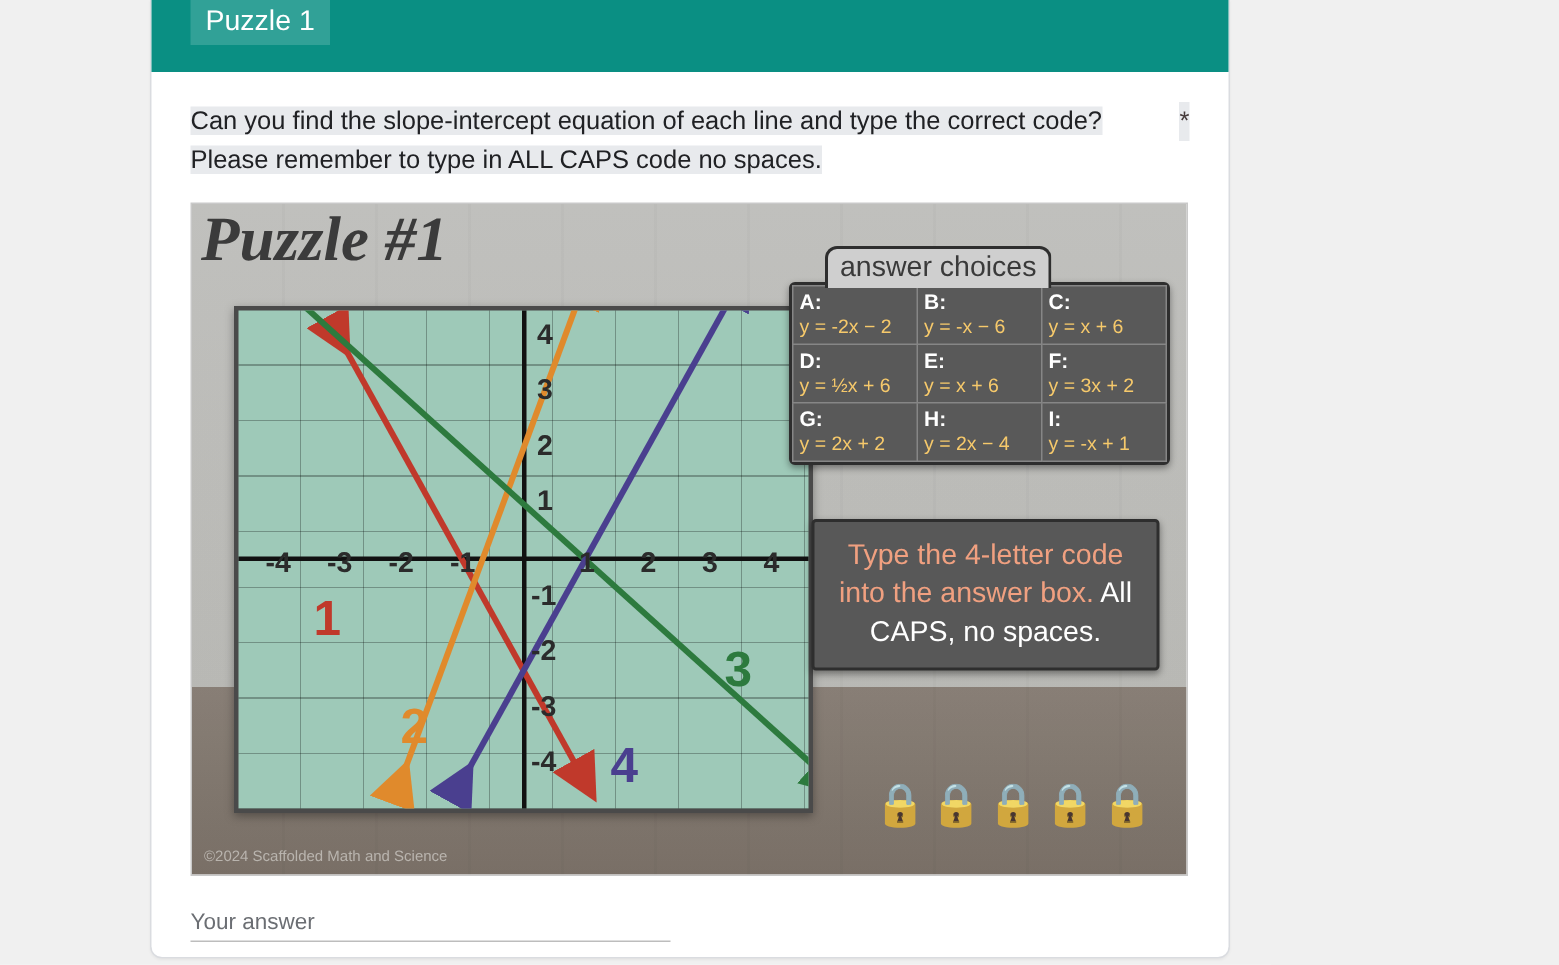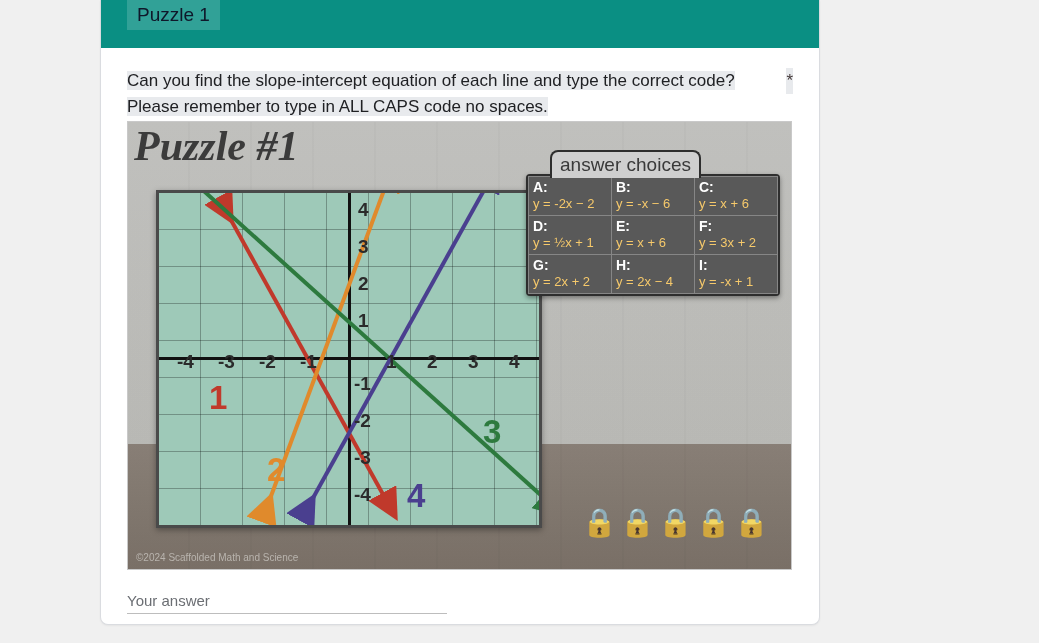--- a/index.html
+++ b/index.html
@@ -1,24 +1,24 @@
 <!DOCTYPE html>
 <html><head>
 <meta charset="utf-8">
 <style>
   html,body{margin:0;padding:0;font-family:Arial,Helvetica,sans-serif;background:#f0f0f0;}
   .page{width:1039px;height:643px;position:relative;overflow:hidden;background:#f0f0f0;}
   .card{position:absolute;left:100px;top:0;width:718px;background:#fff;border:1px solid #dadce0;border-top:none;border-radius:0 0 8px 8px;box-shadow:0 1px 2px rgba(0,0,0,.05);}
-  .header{background:#0a8f83;color:#0f172a;padding:0 0 18px 0;}
+  .header{background:#0a8f83;color:#ffffff;padding:0 0 18px 0;}
   .puzzle-title{display:inline-block;margin:0 0 0 26px;background:rgba(255,255,255,.16);padding:4px 10px;font-size:19px;}
   .body{padding:20px 26px 10px 26px;}
   .question{font-size:17px;color:#202124;line-height:1.55;}
   .question span{background:#e8eaed;}
   .asterisk{float:right;color:#453a3a;}
-  .puzzle-img{border:1px solid #c9c9c9;position:relative;width:663px;height:447px;
+  .puzzle-img{margin-top:14px;border:1px solid #c9c9c9;position:relative;width:663px;height:447px;
     background:
       repeating-linear-gradient(90deg,rgba(0,0,0,.035) 0 60px,rgba(0,0,0,.055) 60px 62px),
       linear-gradient(#c7c7c4,#bfbfbb 72%,#8d837a 72%,#7d736a);
     overflow:hidden;color:#444;
   }
   .ptitle{position:absolute;left:6px;top:0;font-family:Georgia,'Times New Roman',serif;font-size:42px;font-style:italic;font-weight:700;color:#3b3b3b;}
   .graph{position:absolute;left:28px;top:68px;width:380px;height:332px;background:#9ec9b8;border:3px solid #4a4a4a;box-shadow:0 2px 6px rgba(0,0,0,.35);}
   .graph::before{content:'';position:absolute;inset:0;background:
     repeating-linear-gradient(0deg,transparent 0 36px,rgba(0,0,0,.28) 36px 37px),
     repeating-linear-gradient(90deg,transparent 0 41px,rgba(0,0,0,.28) 41px 42px);
@@ -106,33 +106,36 @@
         <div class="choices">
           <div class="choices-title">answer choices</div>
           <table>
             <tbody>
                 <tr>
               <td><span class="k">A:</span><br><span class="eq">y = -2x − 2</span></td>
               <td><span class="k">B:</span><br><span class="eq">y = -x − 6</span></td>
               <td><span class="k">C:</span><br><span class="eq">y = x + 6</span></td>
             </tr>
             <tr>
-              <td><span class="k">D:</span><br><span class="eq">y = ½x + 1</span></td>
+              <td><span class="k">D:</span><br><span class="eq">y = ½x + 6</span></td>
               <td><span class="k">E:</span><br><span class="eq">y = x + 6</span></td>
               <td><span class="k">F:</span><br><span class="eq">y = 3x + 2</span></td>
             </tr>
             <tr>
               <td><span class="k">G:</span><br><span class="eq">y = 2x + 2</span></td>
               <td><span class="k">H:</span><br><span class="eq">y = 2x − 4</span></td>
               <td><span class="k">I:</span><br><span class="eq">y = -x + 1</span></td>
             </tr>
           </tbody>
             </table>
         </div>
 
+        <div class="instr">
+          <span>Type the 4-letter code into the answer box.</span><span class="w"> All CAPS, no spaces.</span>
+        </div>
 
         <div class="locks">
           <span class="lock" style="color:#d36">🔒</span>
           <span class="lock" style="color:#c44">🔒</span>
           <span class="lock" style="color:#e07b2c">🔒</span>
           <span class="lock" style="color:#2c70c9">🔒</span>
           <span class="lock" style="color:#2c9c5a">🔒</span>
         </div>
 
         <div class="copy">©2024 Scaffolded Math and Science</div>

